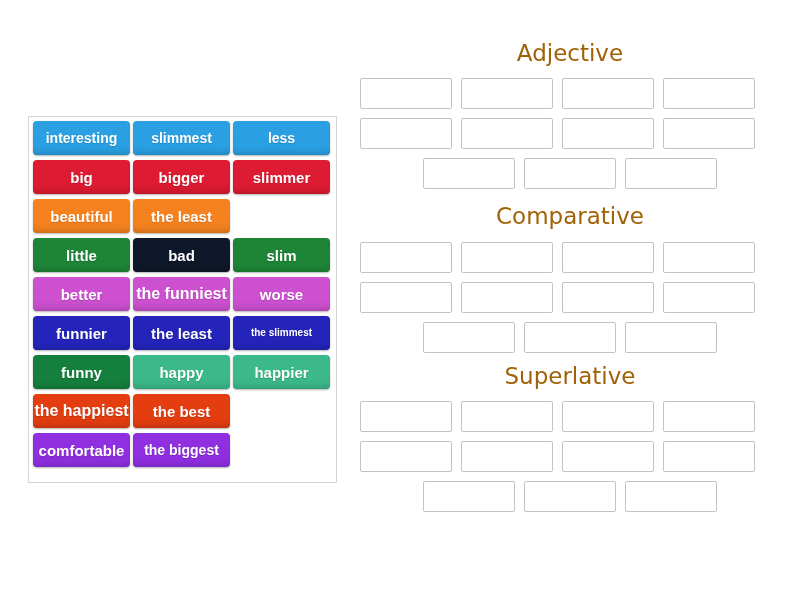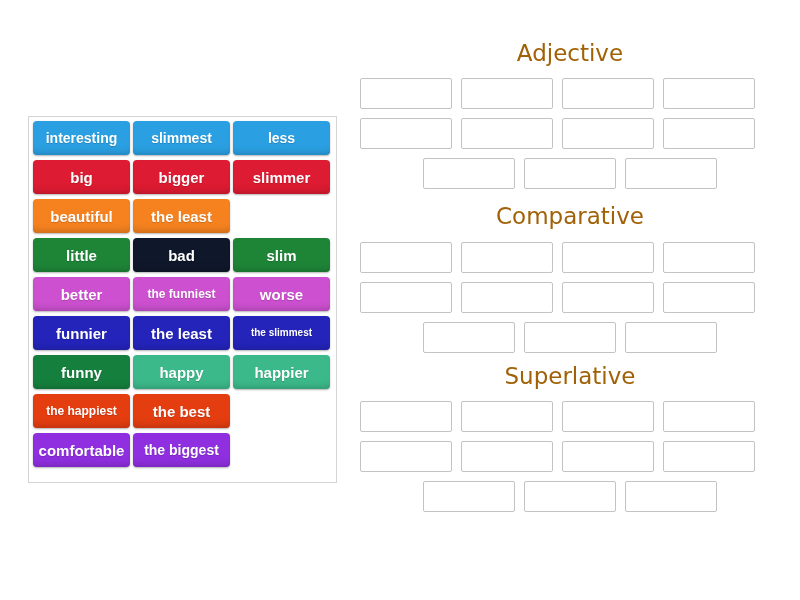--- a/index.html
+++ b/index.html
@@ -48,21 +48,21 @@
     padding: 0 8px;
     cursor: move;
     user-select: none;
     text-shadow: 0 1px 1px rgba(0,0,0,0.18);
     box-shadow: 0 1px 2px rgba(0,0,0,0.30), inset 0 -8px 10px -8px rgba(0,0,0,0.28);
     overflow: hidden;
     white-space: nowrap;
   }
   .tile.s14 { font-size: 14px; }
   .tile.s13 { font-size: 15px; }
-  .tile.s12 { font-size: 12px; }
+  .tile.s12 { font-size: 16px; }
   .tile.s115 { font-size: 10px; }
   .tile.blank {
     background: transparent;
     box-shadow: none;
     cursor: default;
   }
 
   
   #groups {
     position: absolute;

